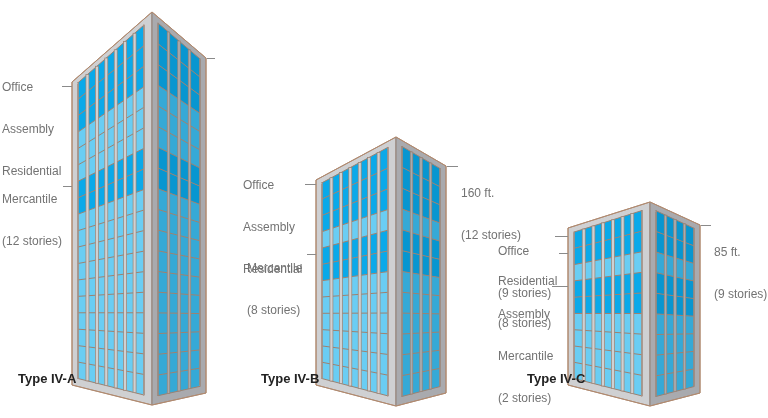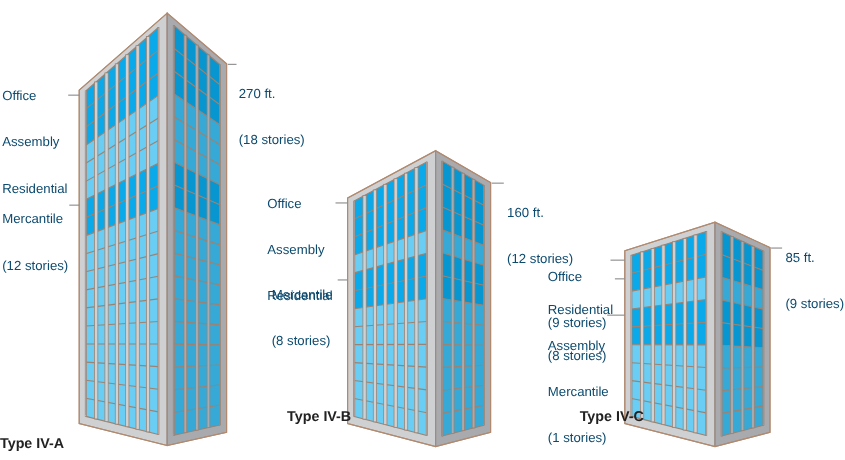--- a/index.html
+++ b/index.html
@@ -1,19 +1,19 @@
 <!DOCTYPE html>
 <html><head>
 <meta charset="utf-8">
 <style>
   html, body { margin: 0; padding: 0; background: #ffffff; }
   body { width: 768px; height: 418px; position: relative; overflow: hidden;
          font-family: "Liberation Sans", sans-serif; color: #333333; }
   #stage { position: absolute; left: 0; top: 0; width: 768px; height: 418px; }
-  .lbl { position: absolute; font-size: 12px; line-height: 14px; color: #0c4a6e; white-space: pre; }
+  .lbl { position: absolute; font-size: 12px; line-height: 14px; color: #737373; white-space: pre; }
   .type { position: absolute; font-size: 13px; font-weight: bold; color: #222222; white-space: nowrap; }
   .tick { position: absolute; height: 1px; background: #8a8a8a; }
 </style>
 </head>
 <body>
 
 <div id="stage">
   <svg id="bldg-svg" width="768" height="418" viewBox="0 0 768 418">
       <g>
         <polygon points="72,82 152,12 152,405 72,385" fill="#cfd0d2" stroke="#b08a70" stroke-width="1"></polygon>
@@ -241,26 +241,22 @@
     <div>Office</div>
     <div>Assembly</div>
     <div>Residential</div>
   </div>
   <div class="tick" style="left:62px;top:86px;width:10px;"></div>
   <div class="lbl" style="left:2px;top:164px;">
     <div>Mercantile</div>
     <div>(12 stories)</div>
   </div>
   <div class="tick" style="left:63px;top:186px;width:9px;"></div>
-  <div class="lbl" style="left:217px;top:50px;">
-    <div>270 ft.</div>
-    <div>(18 stories)</div>
-  </div>
   <div class="tick" style="left:207px;top:58px;width:8px;"></div>
-  <div class="type" style="left:0;top:371px;margin-top:24px;">Type IV-A</div>
+  <div class="type" style="left:18px;top:371px;">Type IV-A</div>
 
   
   <div class="lbl" style="left:243px;top:150px;">
     <div>Office</div>
     <div>Assembly</div>
     <div>Residential</div>
   </div>
   <div class="tick" style="left:305px;top:184px;width:11px;"></div>
   <div class="lbl" style="left:247px;top:233px;">
     <div>Mercantile</div>
@@ -281,22 +277,22 @@
   </div>
   <div class="tick" style="left:555px;top:236px;width:13px;"></div>
   <div class="lbl" style="left:498px;top:246px;">
     <div>Residential</div>
     <div>(8 stories)</div>
   </div>
   <div class="tick" style="left:559px;top:253px;width:9px;"></div>
   <div class="lbl" style="left:498px;top:279px;">
     <div>Assembly</div>
     <div>Mercantile</div>
-    <div>(1 stories)</div>
+    <div>(2 stories)</div>
   </div>
   <div class="tick" style="left:552px;top:286px;width:16px;"></div>
-  <div class="lbl" style="left:714px;top:199px;">
+  <div class="lbl" style="left:714px;top:217px;">
     <div>85 ft.</div>
     <div>(9 stories)</div>
   </div>
   <div class="tick" style="left:701px;top:225px;width:10px;"></div>
   <div class="type" style="left:527px;top:371px;">Type IV-C</div>
 </div>
 
 </body></html>

